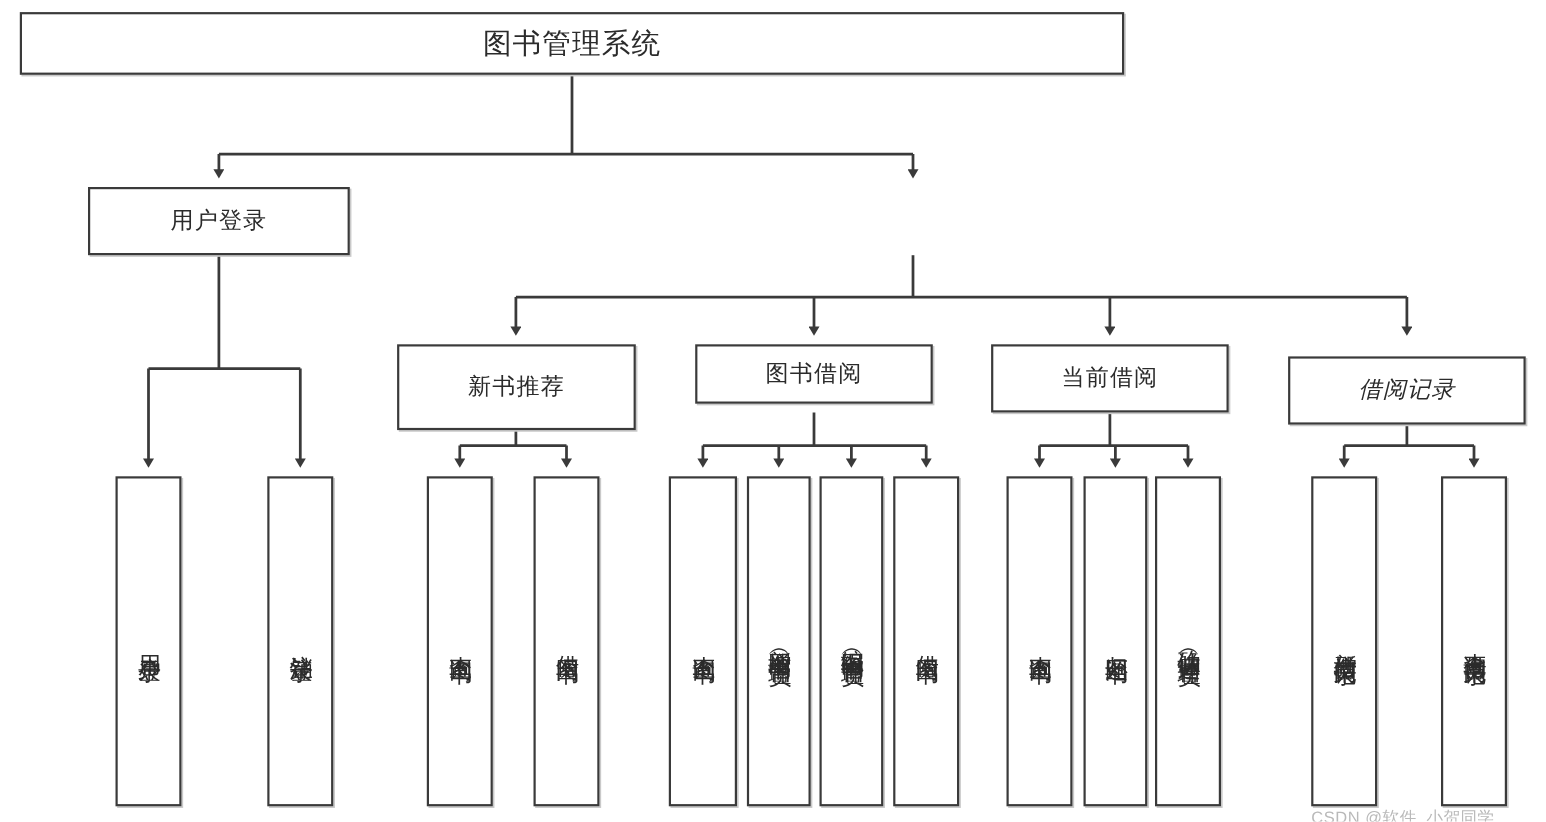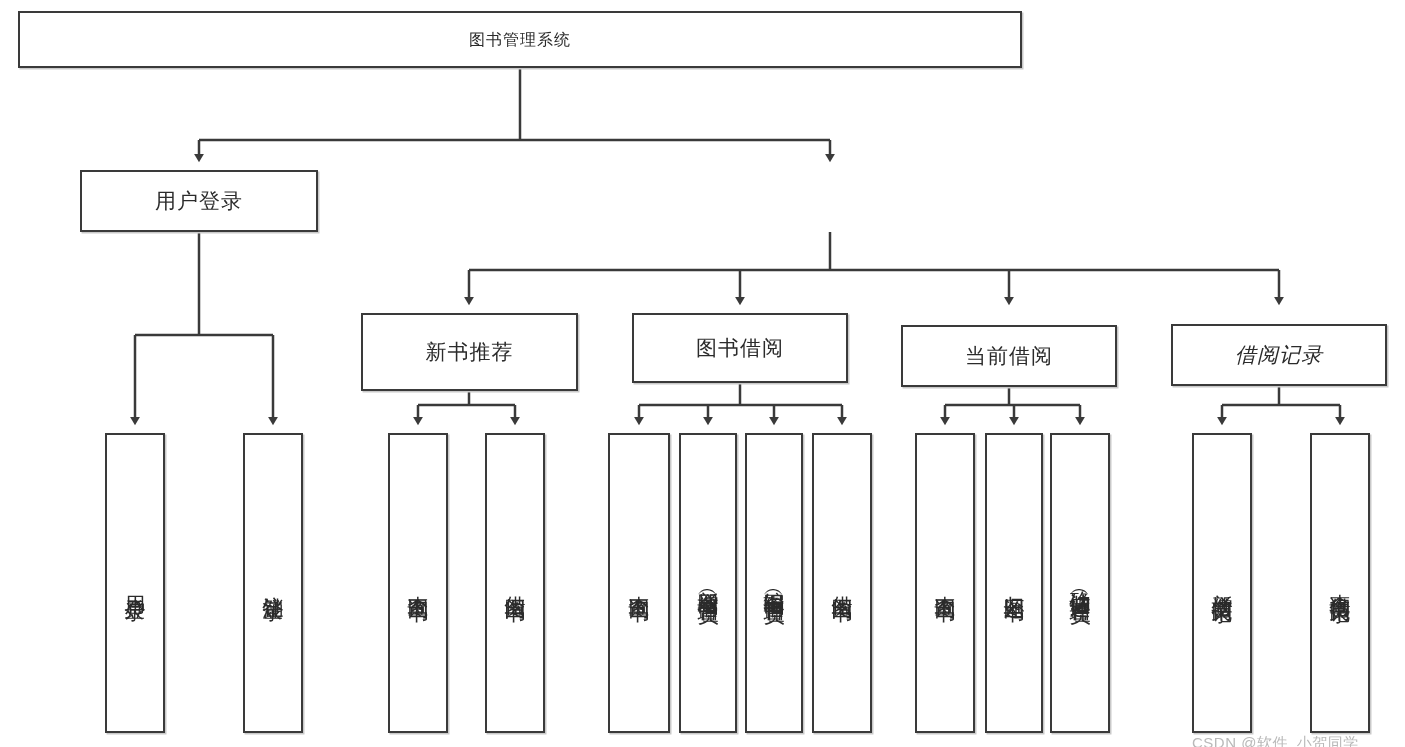--- a/index.html
+++ b/index.html
@@ -49,21 +49,21 @@
     letter-spacing: 2px;
     padding: 4px 0;
   }
   .node.vert .vtext {
     writing-mode: vertical-rl;
     text-orientation: upright;
     display: block;
     white-space: nowrap;
   }
   #title-node {
-    font-size: 16px;
+    font-size: 26px;
   }
   #watermark {
     position: absolute;
     color: #b9b9b9;
     font-size: 15px;
     letter-spacing: 0.5px;
     white-space: nowrap;
     user-select: none;
   }
 </style>
@@ -126,24 +126,24 @@
     <span>图书管理系统</span>
   </div>
 
   <div class="node horiz" style="left:80px; top:170px; width:238px; height:62px;">
     <span>用户登录</span>
   </div>
 
   <div class="node horiz" style="left:361px; top:313px; width:217px; height:78px;">
     <span>新书推荐</span>
   </div>
-  <div class="node horiz" style="left:632px; top:313px; width:216px; height:70px;">
+  <div class="node horiz" style="left:632px; top:313px; width:216px; height:54px;">
     <span>图书借阅</span>
   </div>
-  <div class="node horiz" style="left:901px; top:313px; width:216px; height:62px;margin-top:12px;">
+  <div class="node horiz" style="left:901px; top:313px; width:216px; height:62px;">
     <span>当前借阅</span>
   </div>
   <div class="node horiz" style="left:1171px; top:324px; width:216px; height:62px;font-style:italic;">
     <span>借阅记录</span>
   </div>
 
   <div class="node vert" style="left:105px; top:433px; width:60px; height:300px;">
     <span class="vtext">用户登录</span>
   </div>
   <div class="node vert" style="left:243px; top:433px; width:60px; height:300px;">

